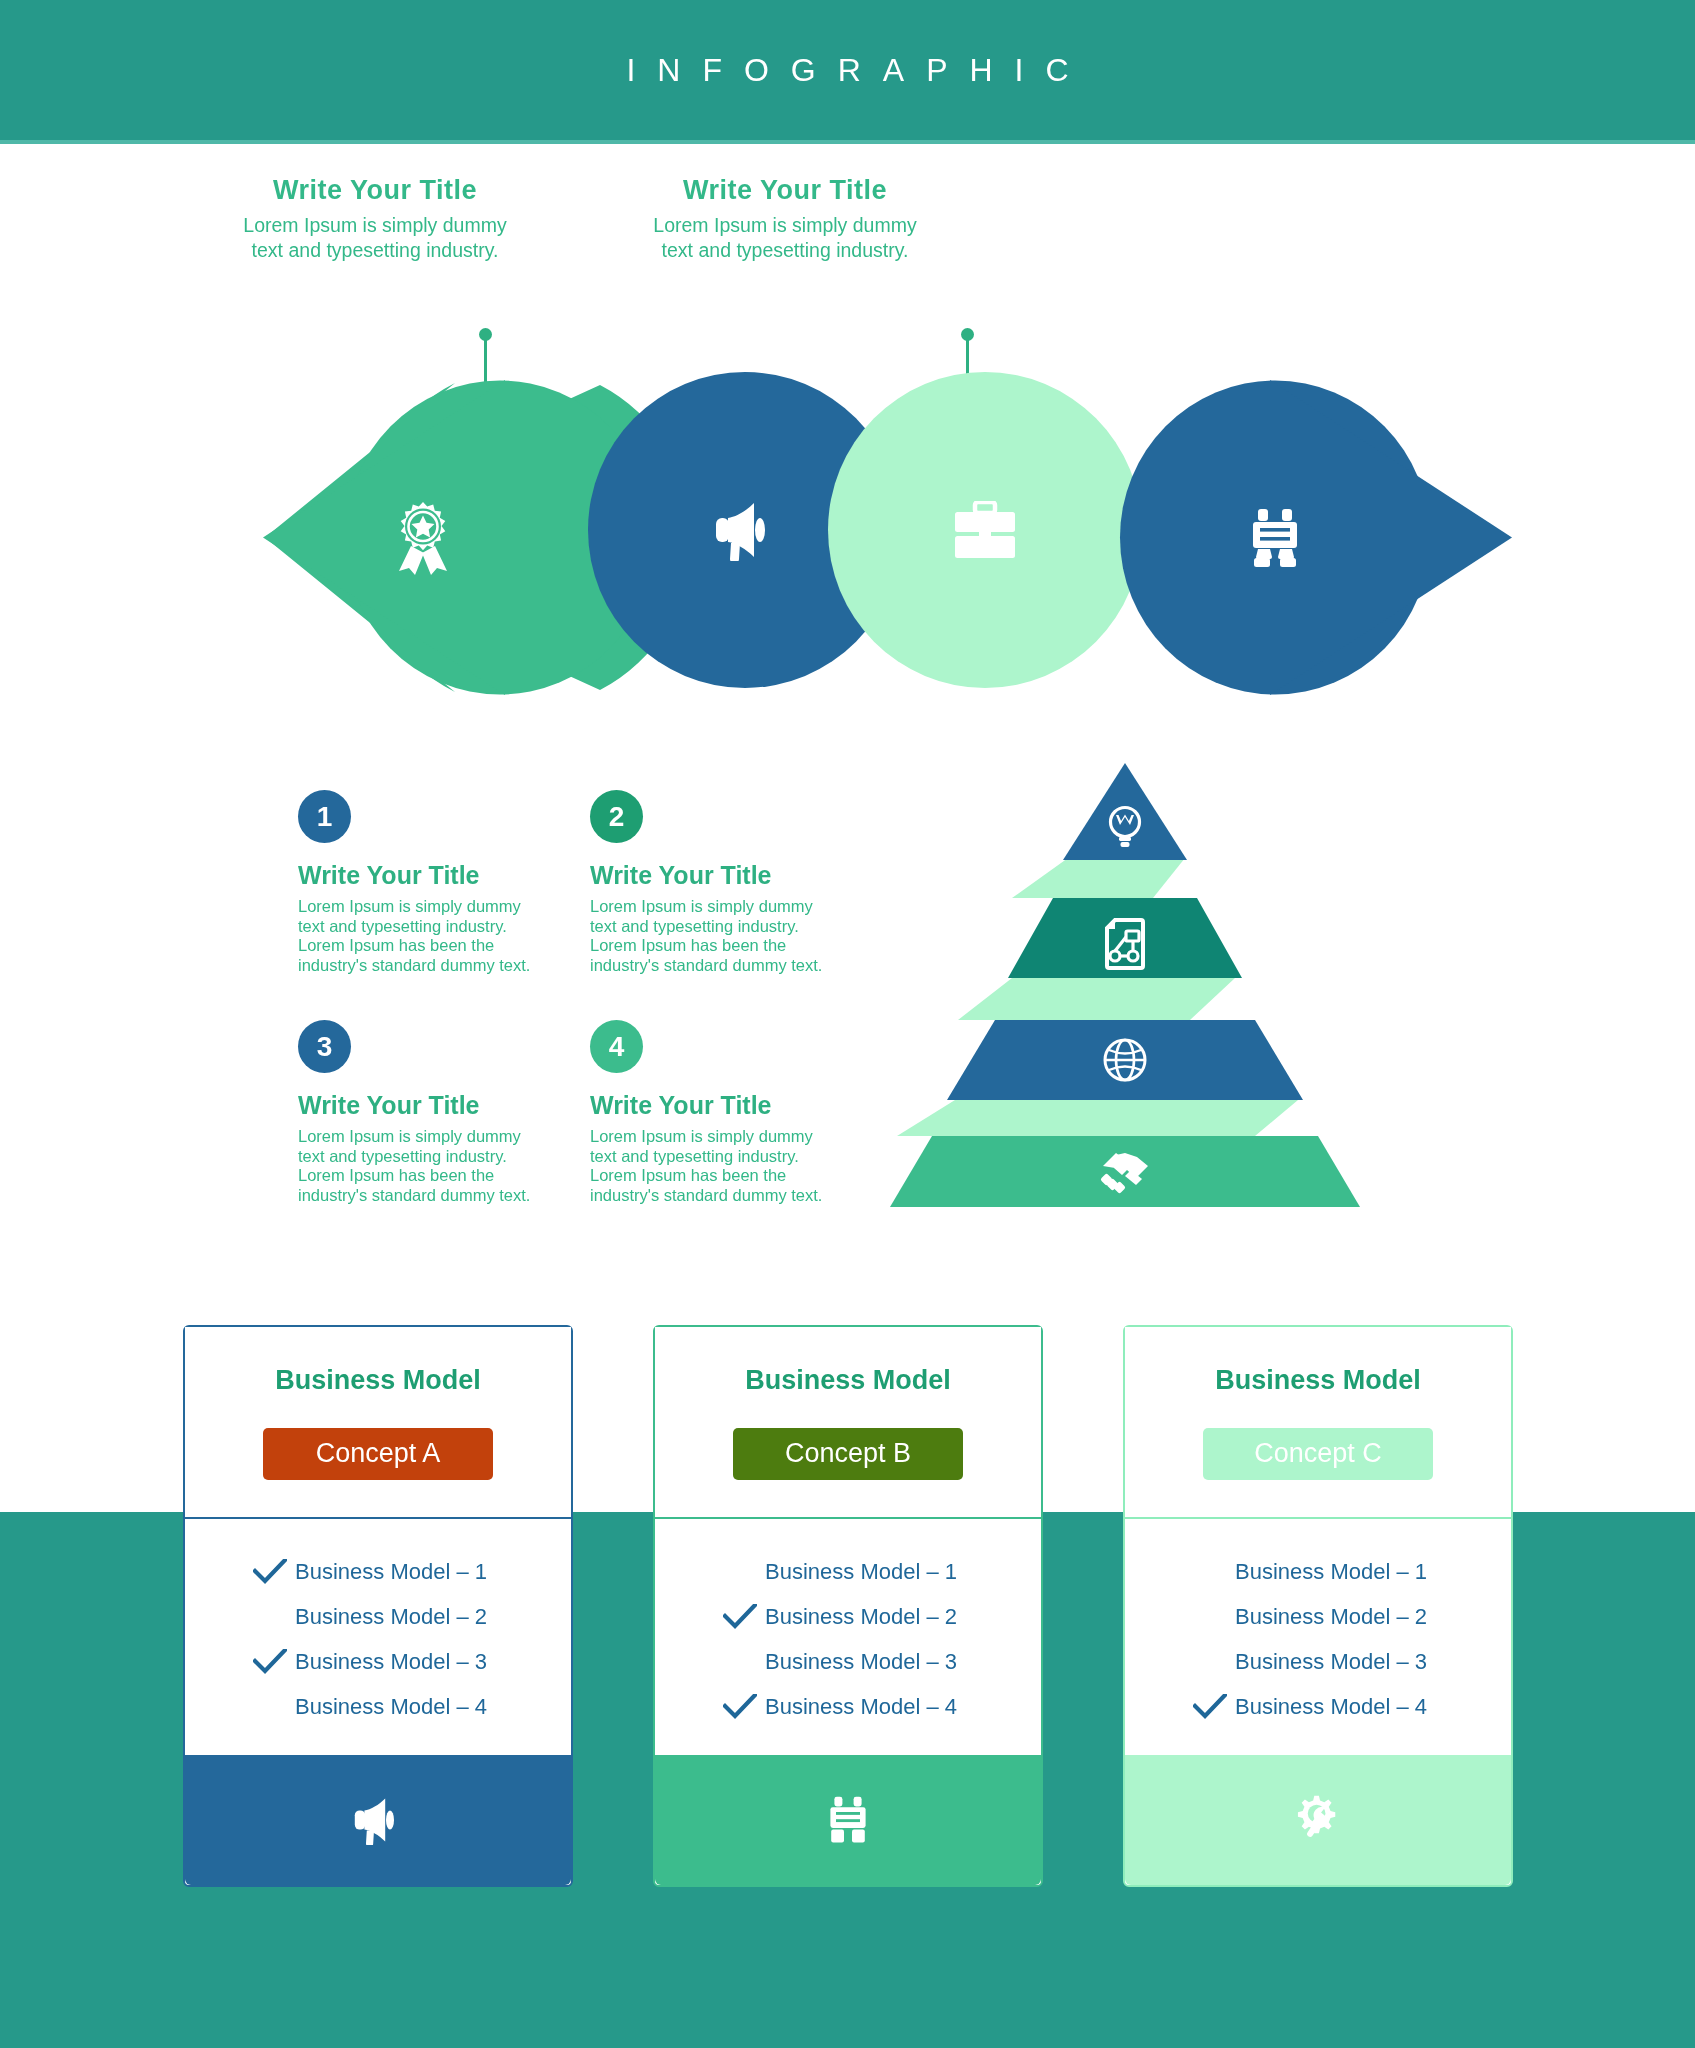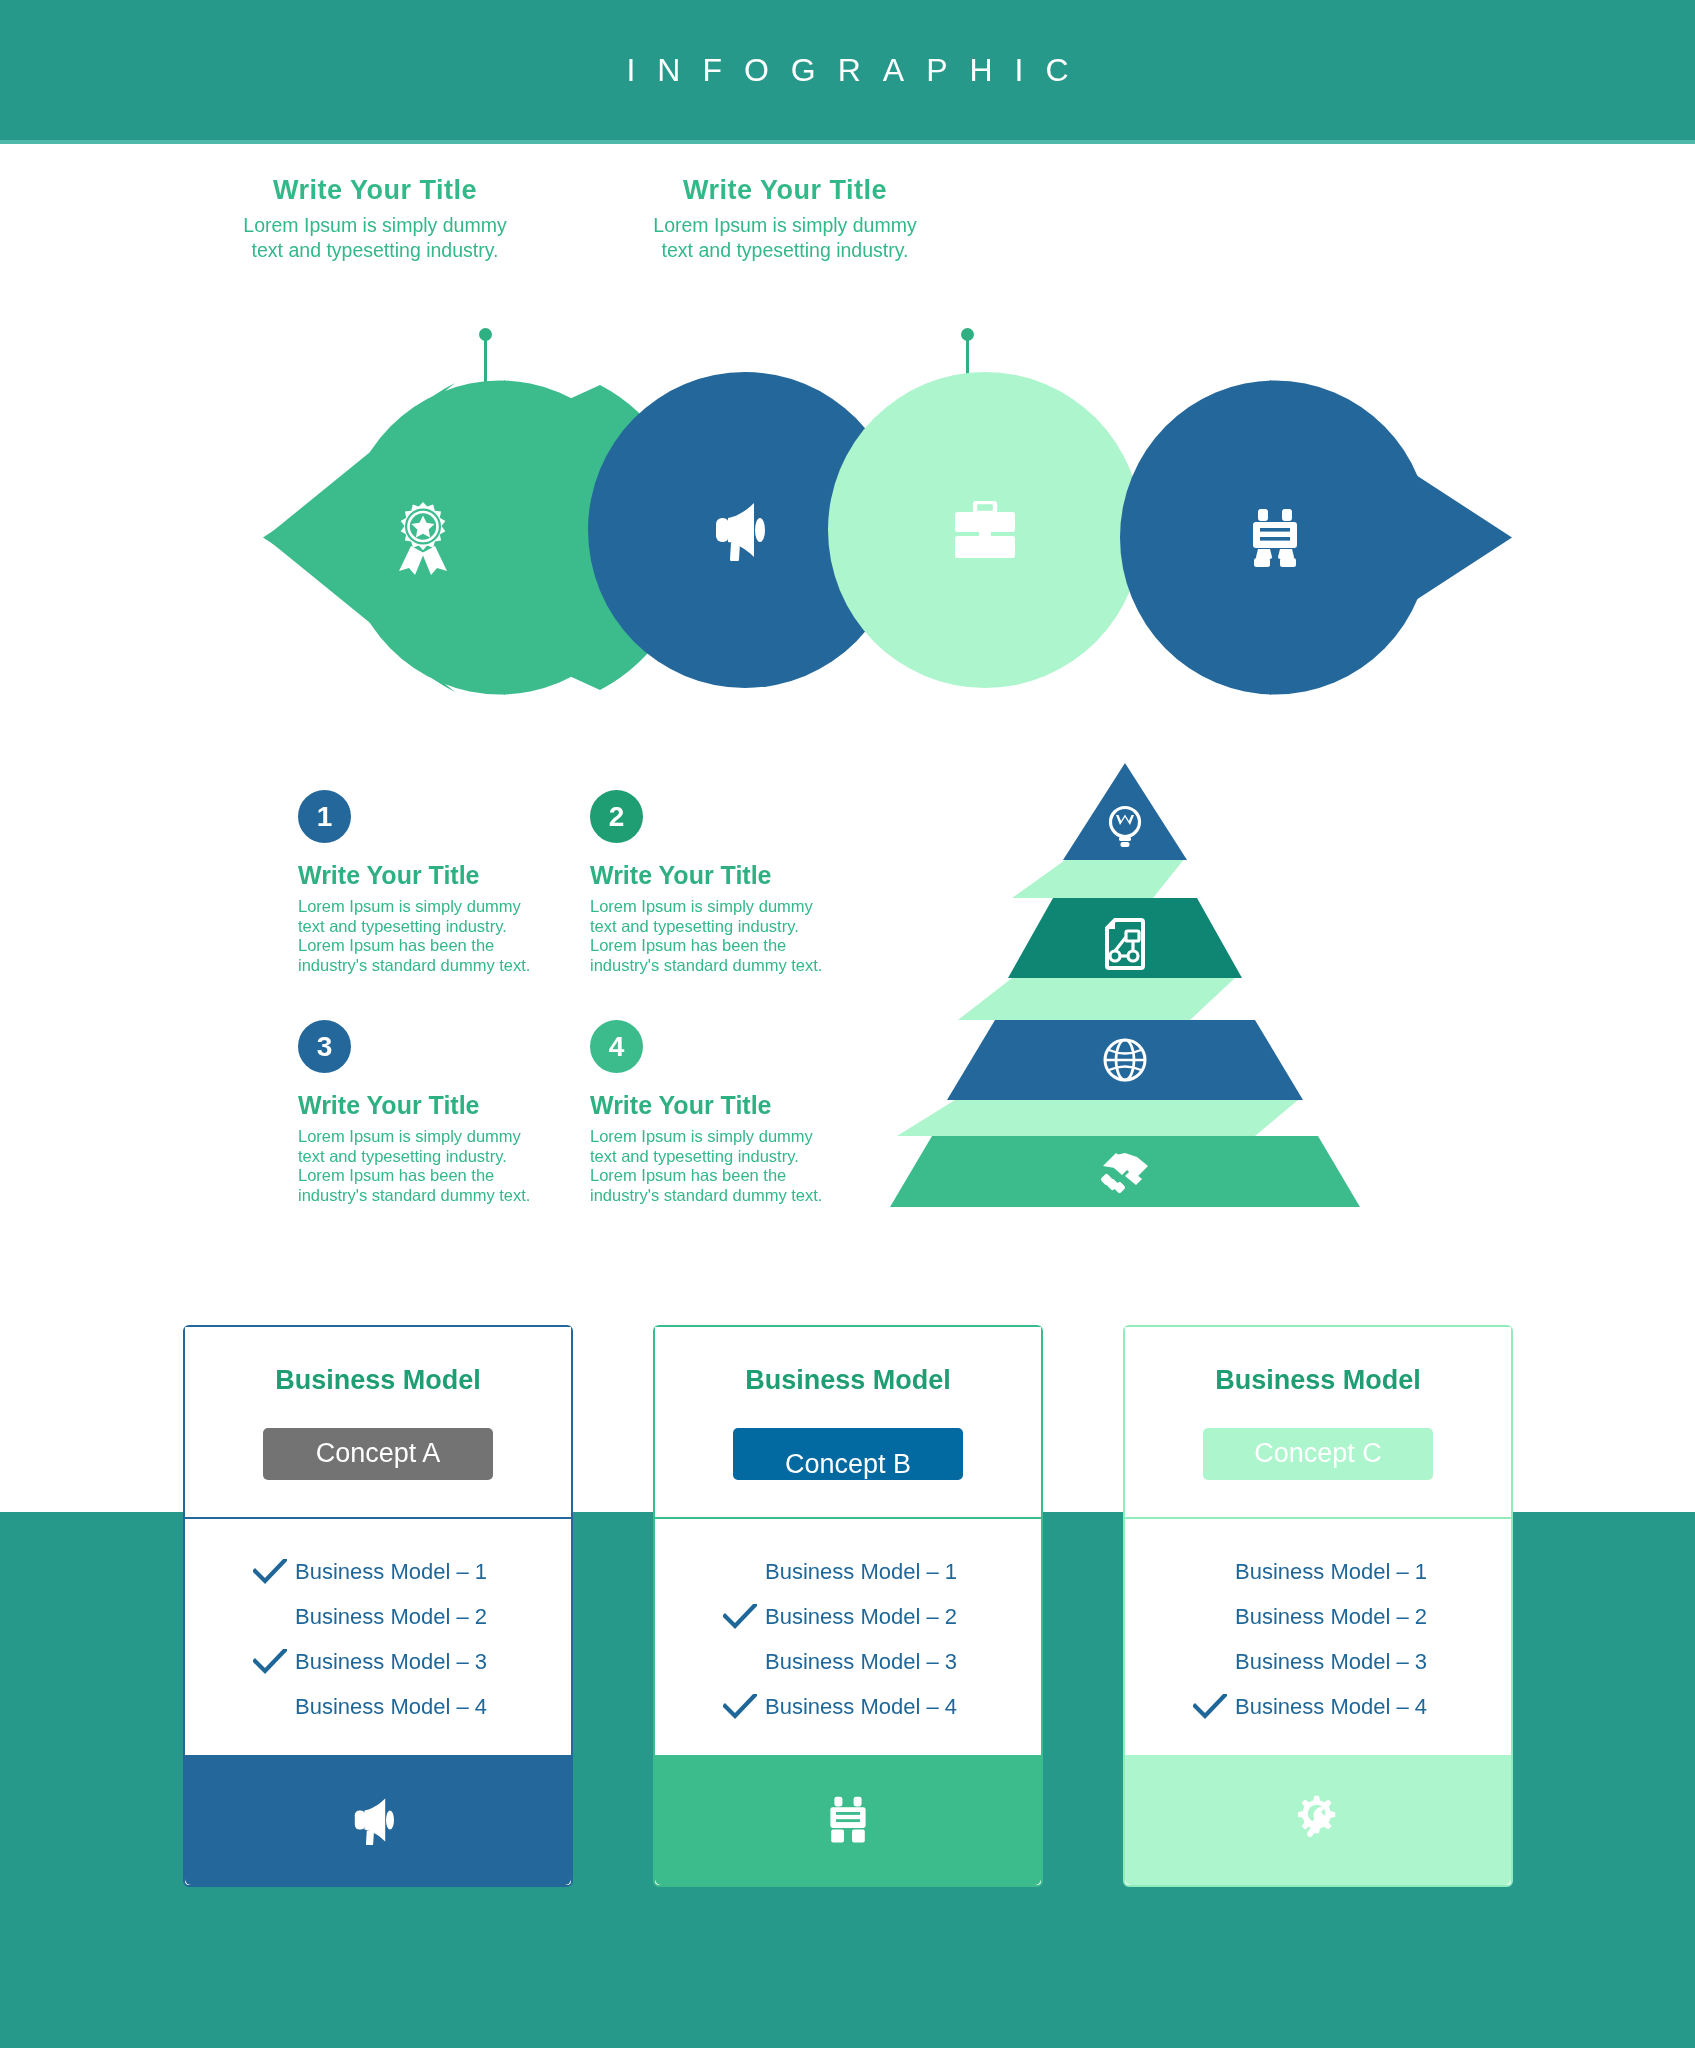--- a/index.html
+++ b/index.html
@@ -315,21 +315,21 @@
     <rect x="2" y="25" width="9" height="9" rx="2" transform="rotate(-45 6.5 29.5)" fill="#ffffff"></rect>
     <rect x="8" y="30" width="9" height="9" rx="2" transform="rotate(-45 12.5 34.5)" fill="#ffffff"></rect>
     <rect x="15" y="33" width="9" height="9" rx="2" transform="rotate(-45 19.5 37.5)" fill="#ffffff"></rect>
     <path fill="#ffffff" d="M25 26 l6 -6 11 9 -6 6 z"></path>
   </svg>
 </div>
 
 <div class="card" style="left:183px; top:1325px; border:2px solid #24689B;">
   <div class="card-head">
     <div class="card-head-title">Business Model</div>
-    <div class="concept-pill" style="background:#737373;">
+    <div class="concept-pill" style="background:#c2410c;">
       <span>Concept A</span>
     </div>
   </div>
   <div style="height:2px; background:#24689B;"></div>
   <div class="card-list">
     <div class="list-row">
       <div class="check-slot">
         <svg width="34" height="26" viewBox="0 0 34 26" style="position:absolute; left:0; top:10px;">
           <path d="M2 12 L12 22 L32 1" fill="none" stroke="#1F6799" stroke-width="4.2" stroke-linecap="square"></path>
         </svg>
@@ -359,21 +359,21 @@
       <rect x="6" y="19" width="13" height="24" rx="6" fill="#ffffff"></rect>
       <path fill="#ffffff" d="M21 44 l9 0 -1 16 a4.5 4.5 0 0 1 -9 0 Z"></path>
       <ellipse cx="50" cy="31" rx="5" ry="12" fill="#ffffff"></ellipse>
     </svg>
   </div>
 </div>
 
 <div class="card" style="left:653px; top:1325px; border:2px solid #3CBC8D;">
   <div class="card-head">
     <div class="card-head-title">Business Model</div>
-    <div class="concept-pill" style="background:#0369a1;align-items:flex-end;">
+    <div class="concept-pill" style="background:#4d7c0f;">
       <span>Concept B</span>
     </div>
   </div>
   <div style="height:2px; background:#3CBC8D;"></div>
   <div class="card-list">
     <div class="list-row">
       <div class="check-slot"></div>
       <div class="list-label">Business Model – 1</div>
     </div>
     <div class="list-row">

